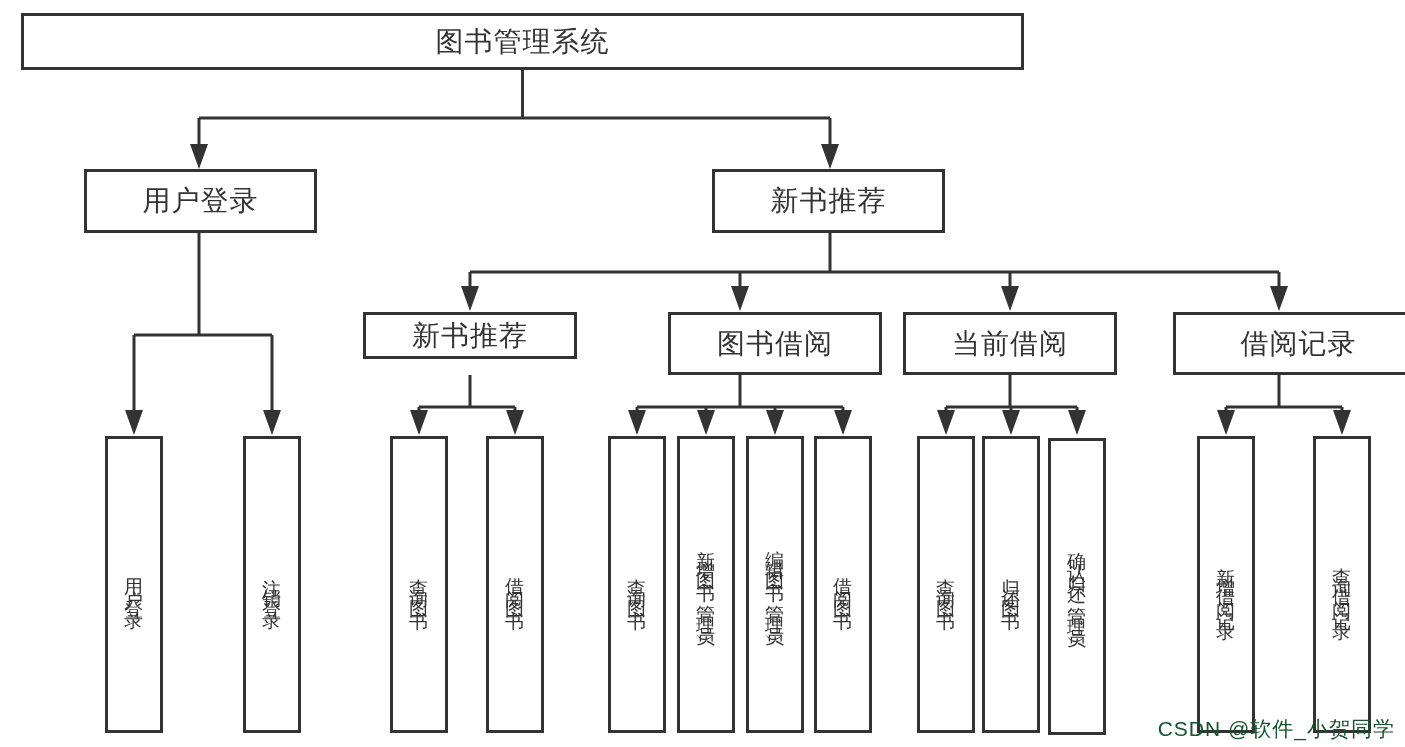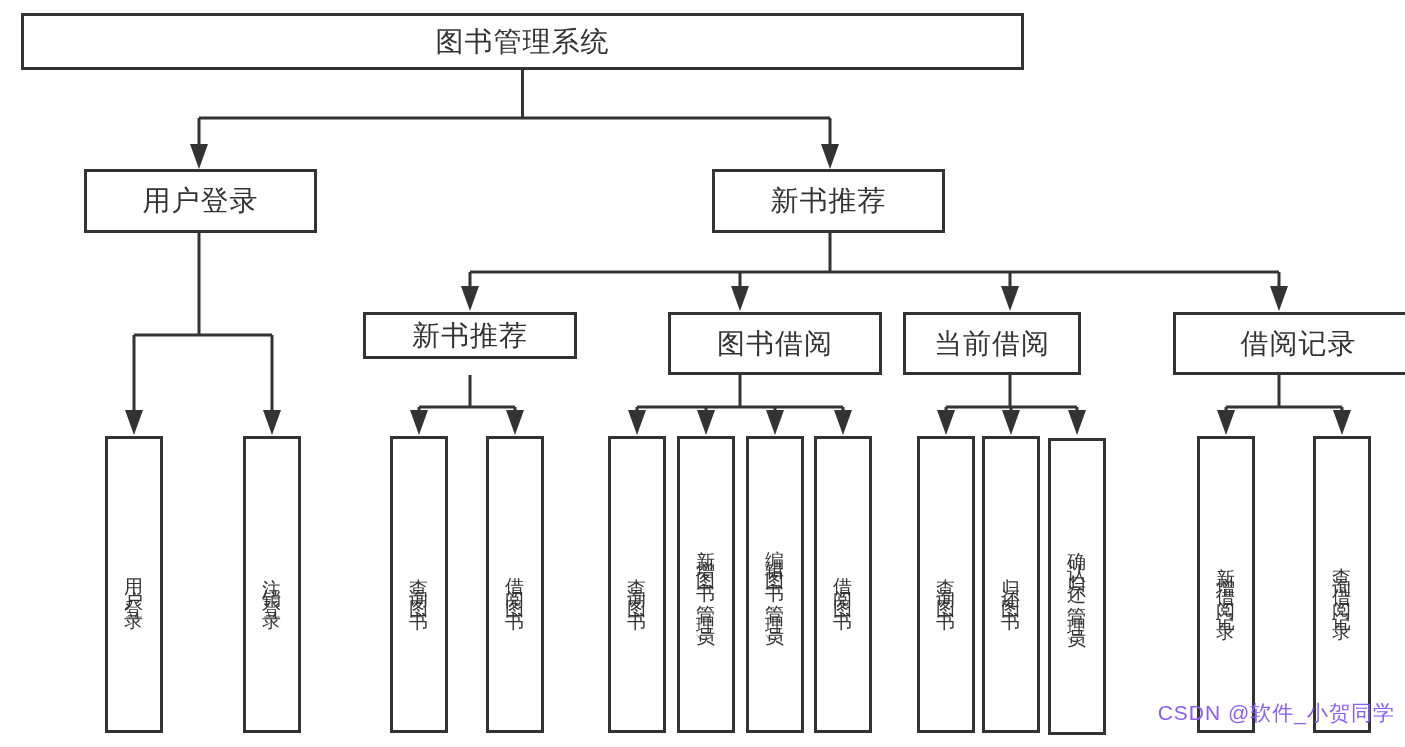--- a/index.html
+++ b/index.html
@@ -36,23 +36,23 @@
   .nv .lbl {
     writing-mode: vertical-rl;
     text-orientation: mixed;
     font-size: 19px;
     letter-spacing: 11px;
     line-height: 1;
   }
   .watermark {
     position: absolute;
     right: 10px;
-    bottom: 20px;
+    bottom: 4px;
     font-size: 21px;
-    color: #8b5cf6;
+    color: #14532d;
     letter-spacing: 1px;
     white-space: nowrap;
   }
 </style>
 </head>
 <body>
 
 <div class="canvas">
 
   <svg class="connectors" viewBox="0 0 1405 747" xmlns="http://www.w3.org/2000/svg">
@@ -108,21 +108,21 @@
   <div class="node nh" style="left:712px;top:169px;width:233px;height:64px">
     <span class="lbl">新书推荐</span>
   </div>
 
   <div class="node nh" style="left:363px;top:312px;width:214px;height:47px">
     <span class="lbl">新书推荐</span>
   </div>
   <div class="node nh" style="left:668px;top:312px;width:214px;height:63px">
     <span class="lbl">图书借阅</span>
   </div>
-  <div class="node nh" style="left:903px;top:312px;width:178px;height:63px">
+  <div class="node nh" style="left:903px;top:312px;width:214px;height:63px">
     <span class="lbl">当前借阅</span>
   </div>
   <div class="node nh" style="left:1173px;top:312px;width:251px;height:63px">
     <span class="lbl">借阅记录</span>
   </div>
 
   <div class="node nv" style="left:105px;top:436px;width:58px;height:297px">
     <span class="lbl">用户登录</span>
   </div>
   <div class="node nv" style="left:243px;top:436px;width:58px;height:297px">

